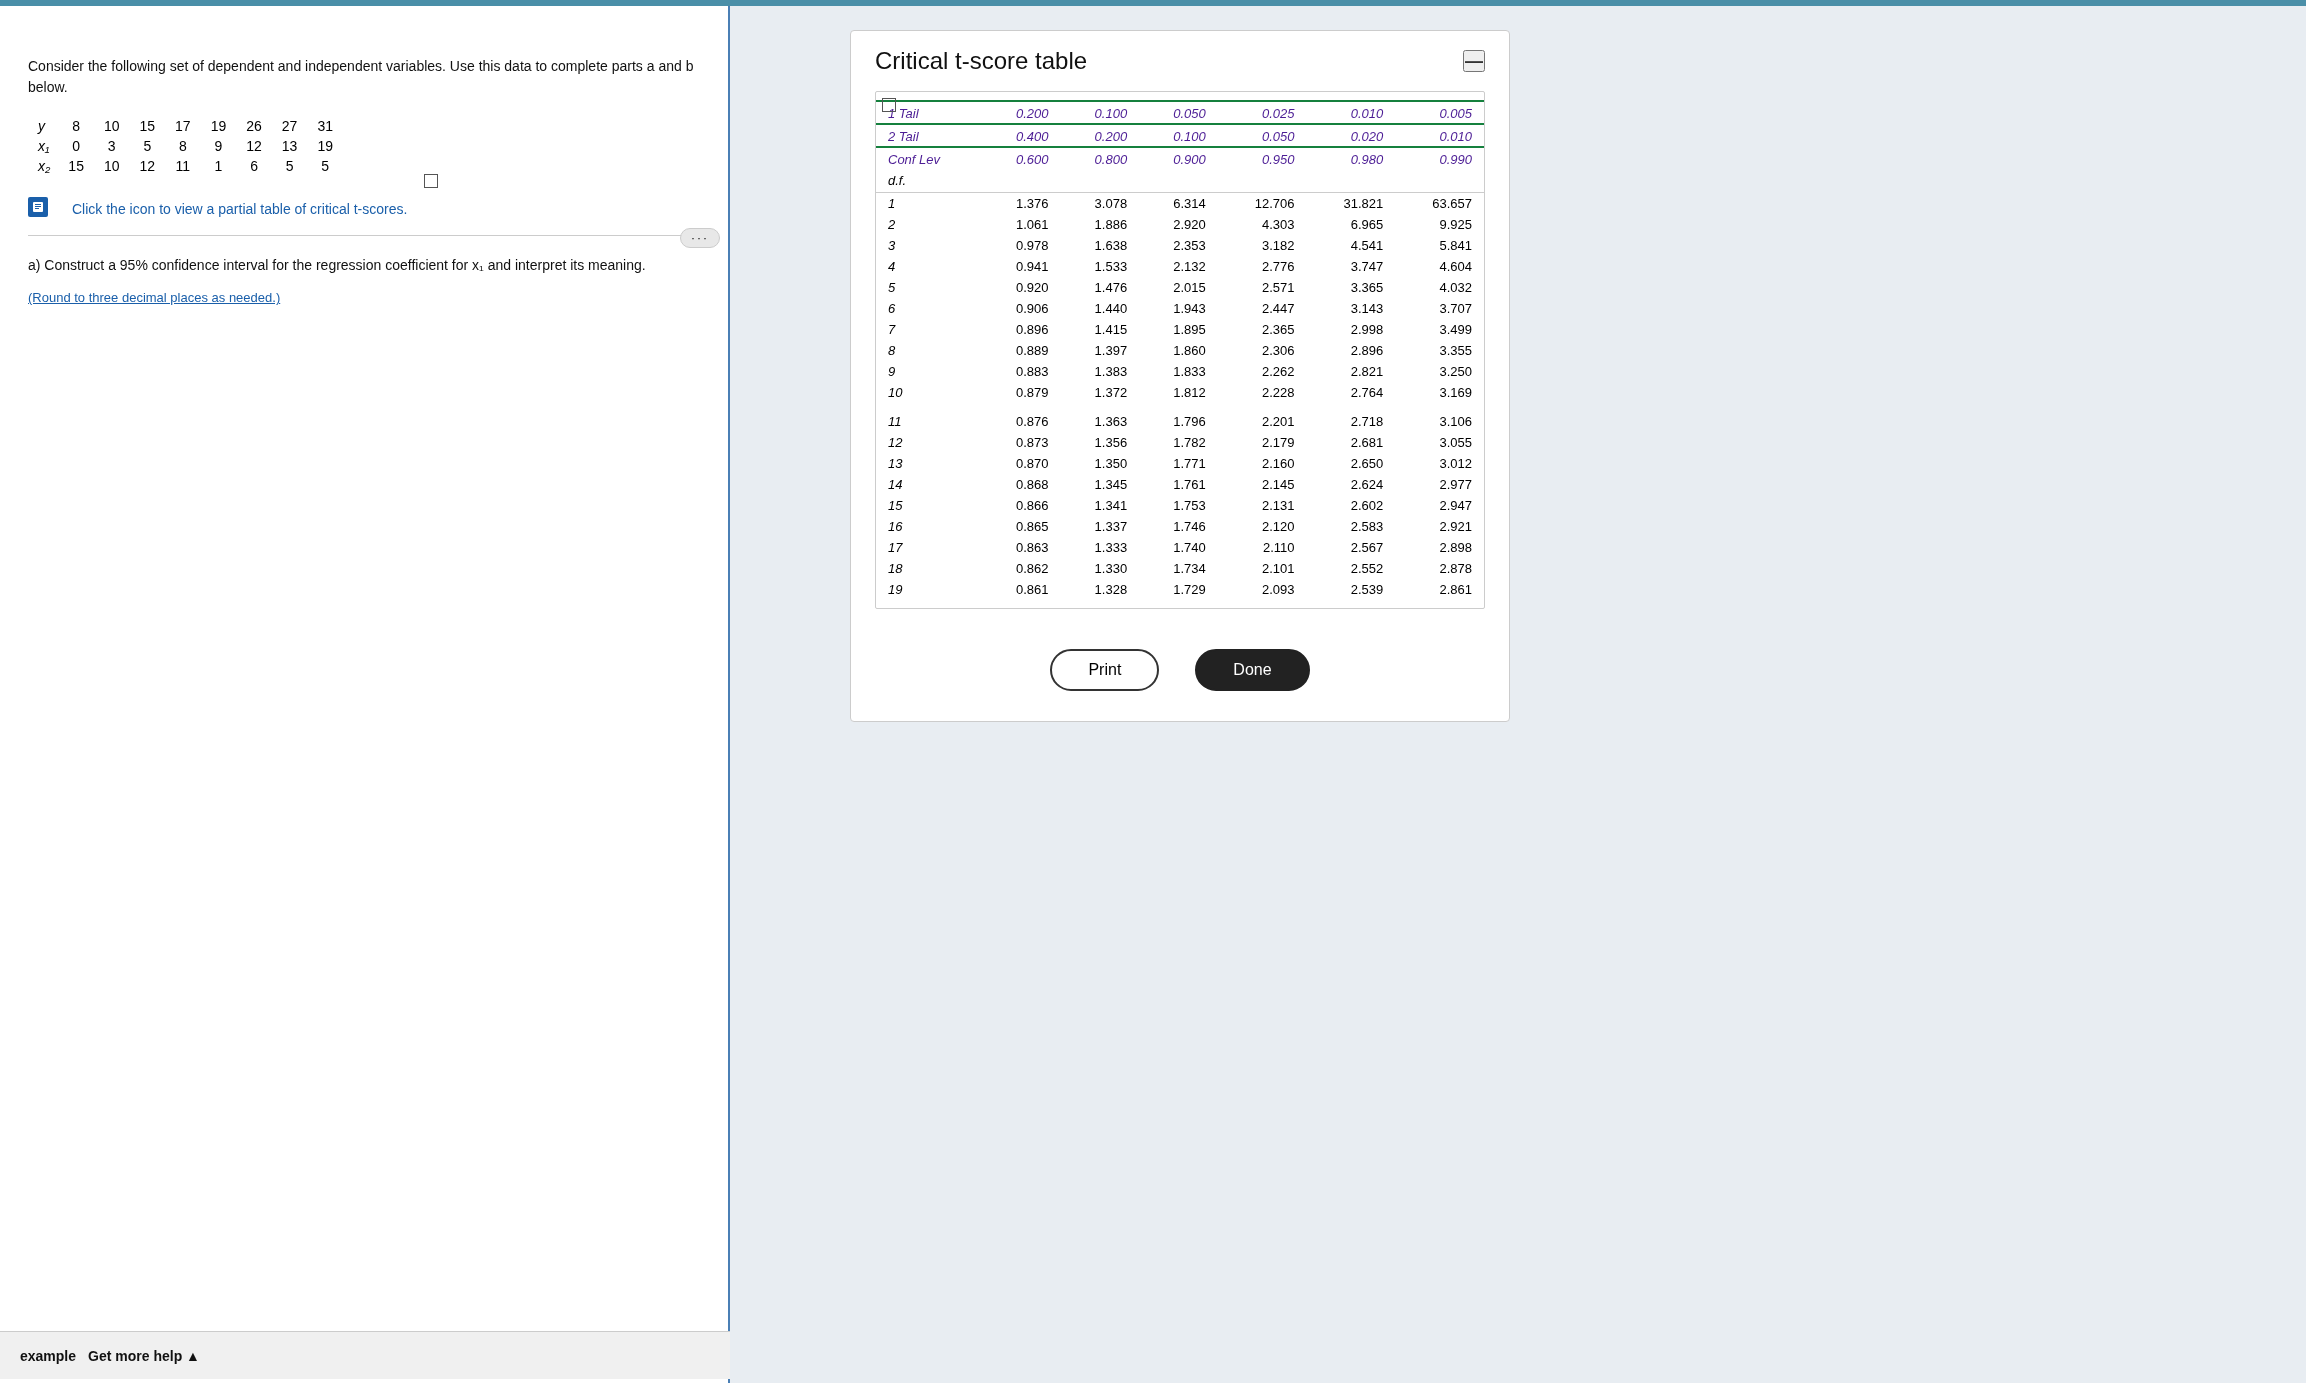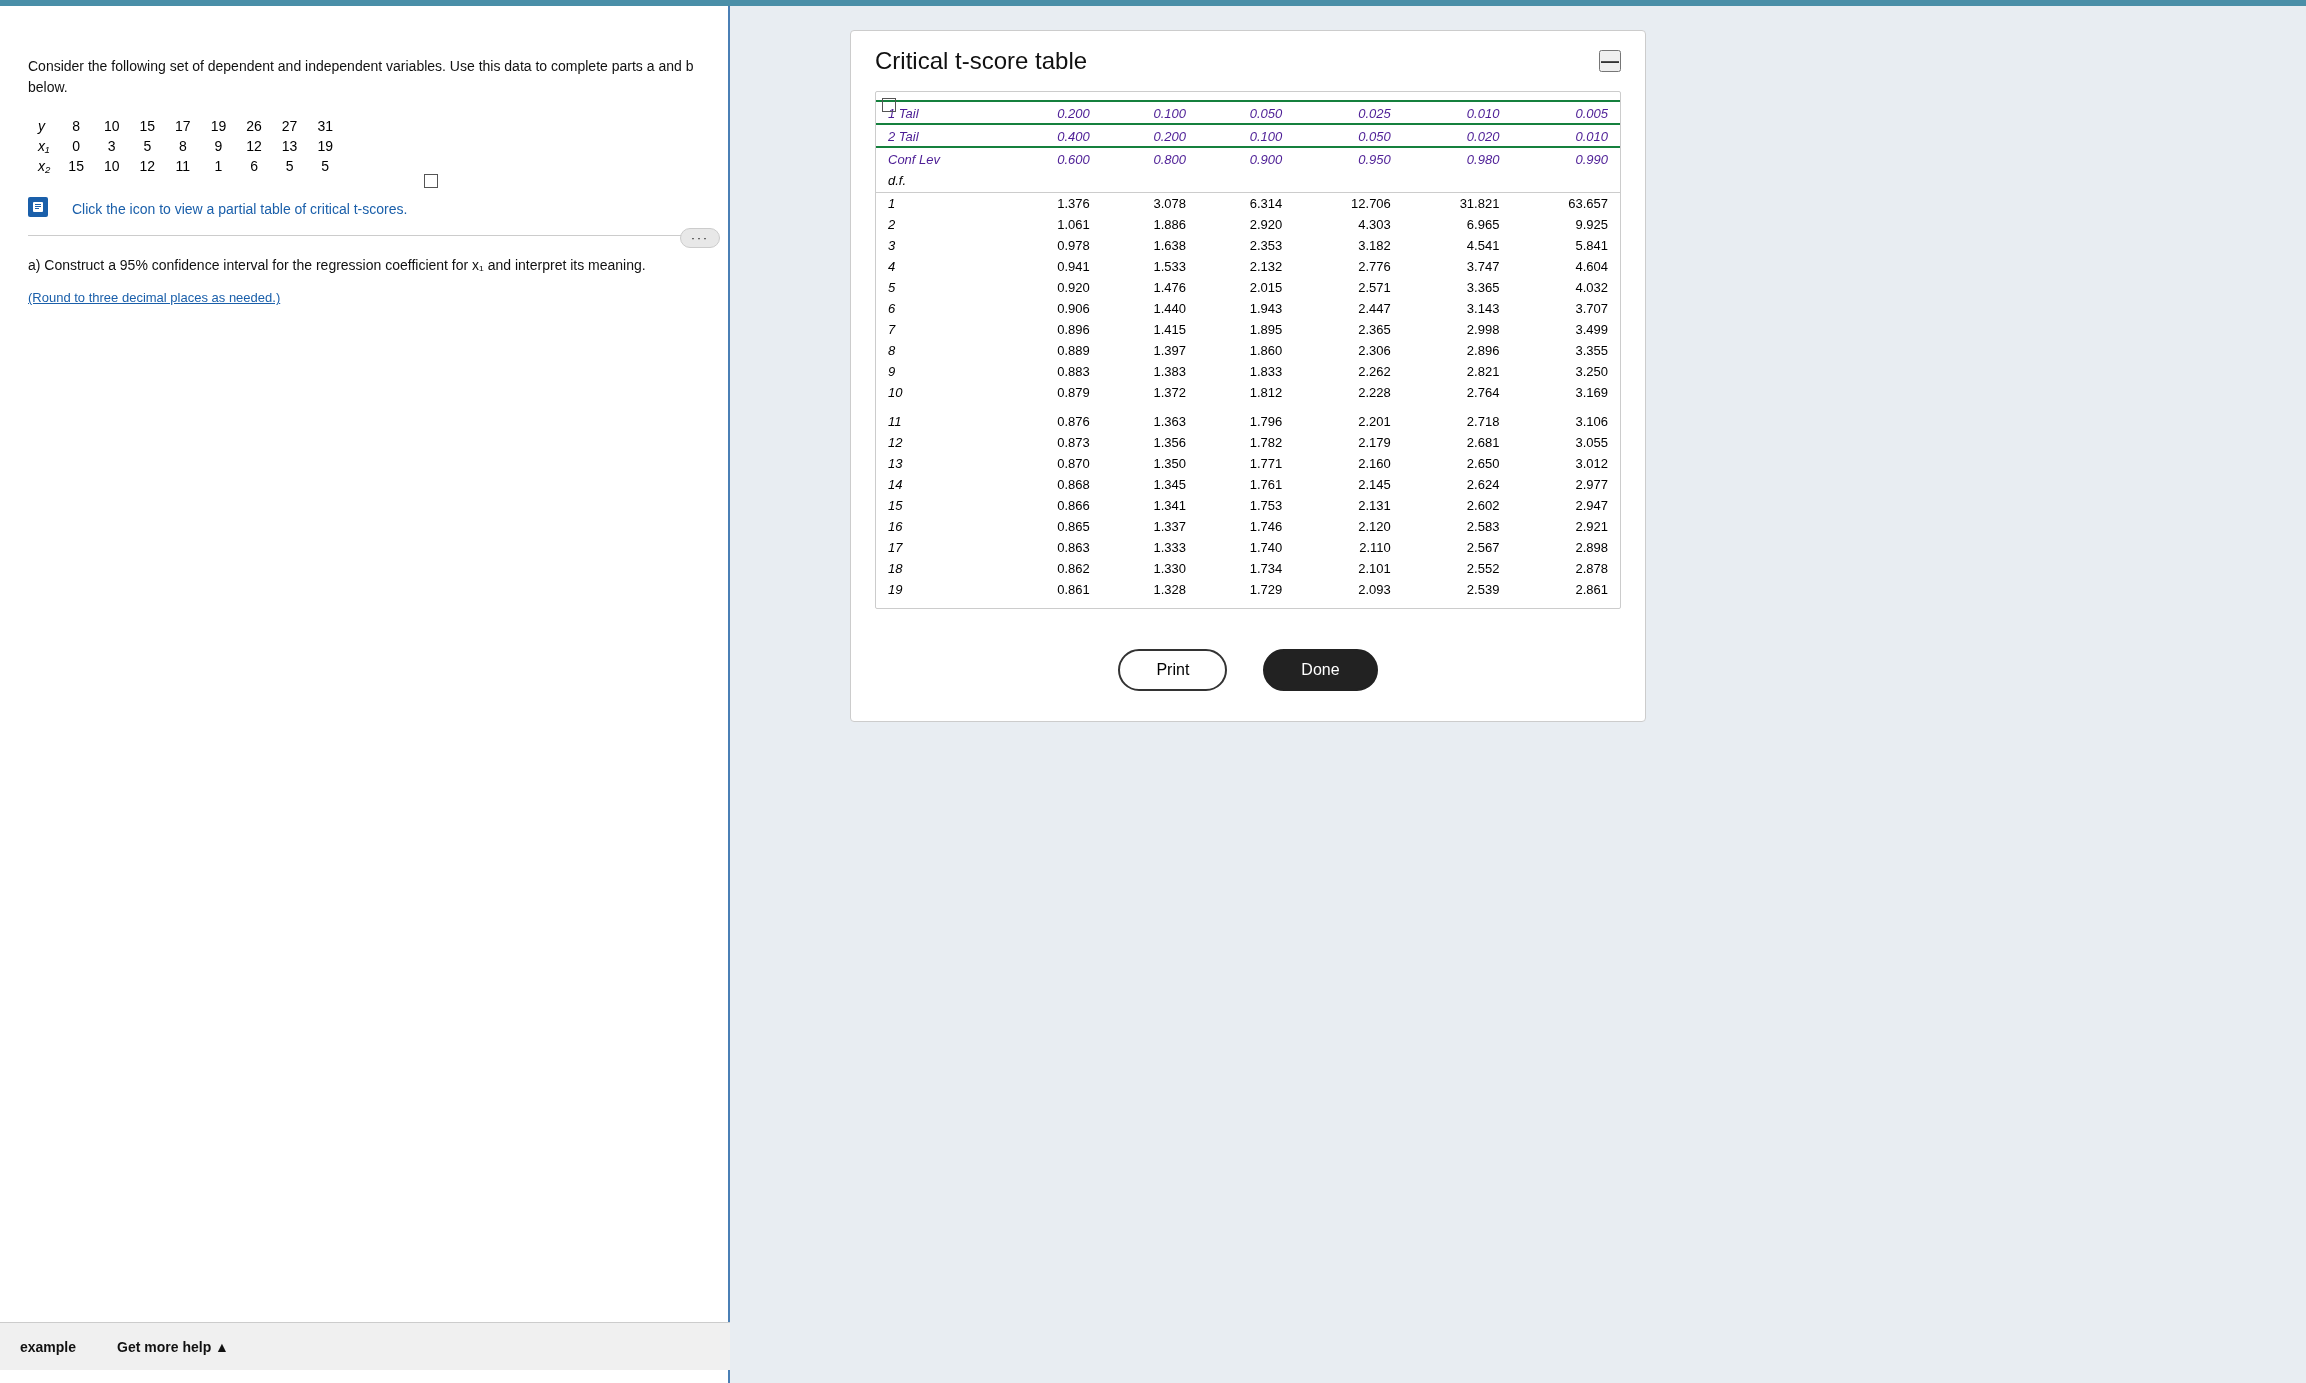--- a/index.html
+++ b/index.html
@@ -125,30 +125,30 @@
       border-radius: 12px;
       padding: 2px 10px;
       font-size: 12px;
       cursor: pointer;
       letter-spacing: 2px;
     }
 
     
     .bottom-bar {
       position: absolute;
-      bottom: 13px;
+      bottom: 4px;
       left: 0;
       width: 730px;
       height: 48px;
       background: #f0f0f0;
       border-top: 1px solid #ccc;
       display: flex;
       align-items: center;
       padding: 0 20px;
-      gap: 41px;
+      gap: 12px;
     }
     .bottom-bar-link {
       font-size: 14px;
       font-weight: bold;
       color: #111;
       cursor: pointer;
     }
     .bottom-bar-link.help {
       color: #111;
     }
@@ -162,21 +162,21 @@
       align-items: flex-start;
       padding: 0;
       position: relative;
     }
 
     .modal-window {
       background: #fff;
       border: 1px solid #ccc;
       border-radius: 4px;
       margin: 30px auto;
-      width: 796px;
+      width: 660px;
       position: relative;
       margin-left: 120px;
       margin-top: 30px;
     }
 
     .modal-header {
       display: flex;
       align-items: center;
       justify-content: space-between;
       padding: 16px 24px 8px 24px;

